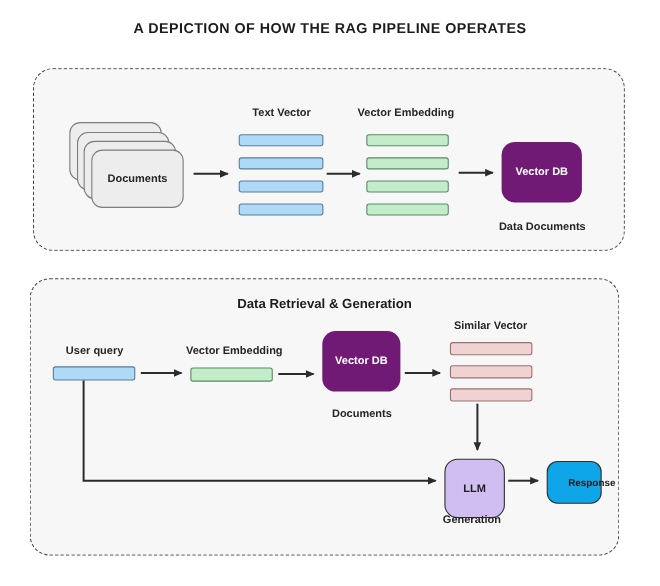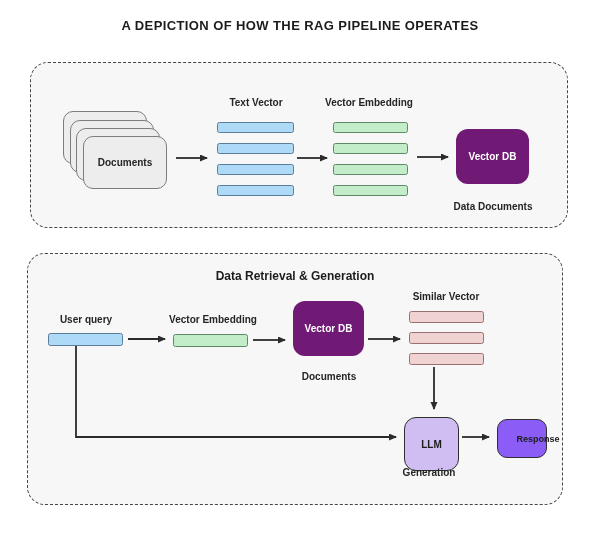--- a/index.html
+++ b/index.html
@@ -61,21 +61,21 @@
     font-weight: 700; text-align: center;
   }
   .node-purple {
     background: #701a75; color: #ffffff; border-radius: 12px; font-size: 10px;
   }
   .node-llm {
     width: 55px; height: 54px; background: #d0bef2; color: #1c1c1c;
     border: 1.5px solid #2f2f2f; border-radius: 12px; font-size: 10px;
   }
   .node-response {
-    width: 50px; height: 39px; background: #8b5cf6; color: #1c1c1c;
+    width: 50px; height: 39px; background: #0ea5e9; color: #1c1c1c;
     border: 1.5px solid #2f2f2f; border-radius: 10px; font-size: 9px; padding-left: 32px;
   }
   .arrows {
     position: absolute; left: 0; top: 0; width: 600px; height: 533px;
     pointer-events: none;
   }
   .arrows line, .arrows polyline {
     stroke: #2b2b2b; stroke-width: 1.8; fill: none;
   }
 </style>

